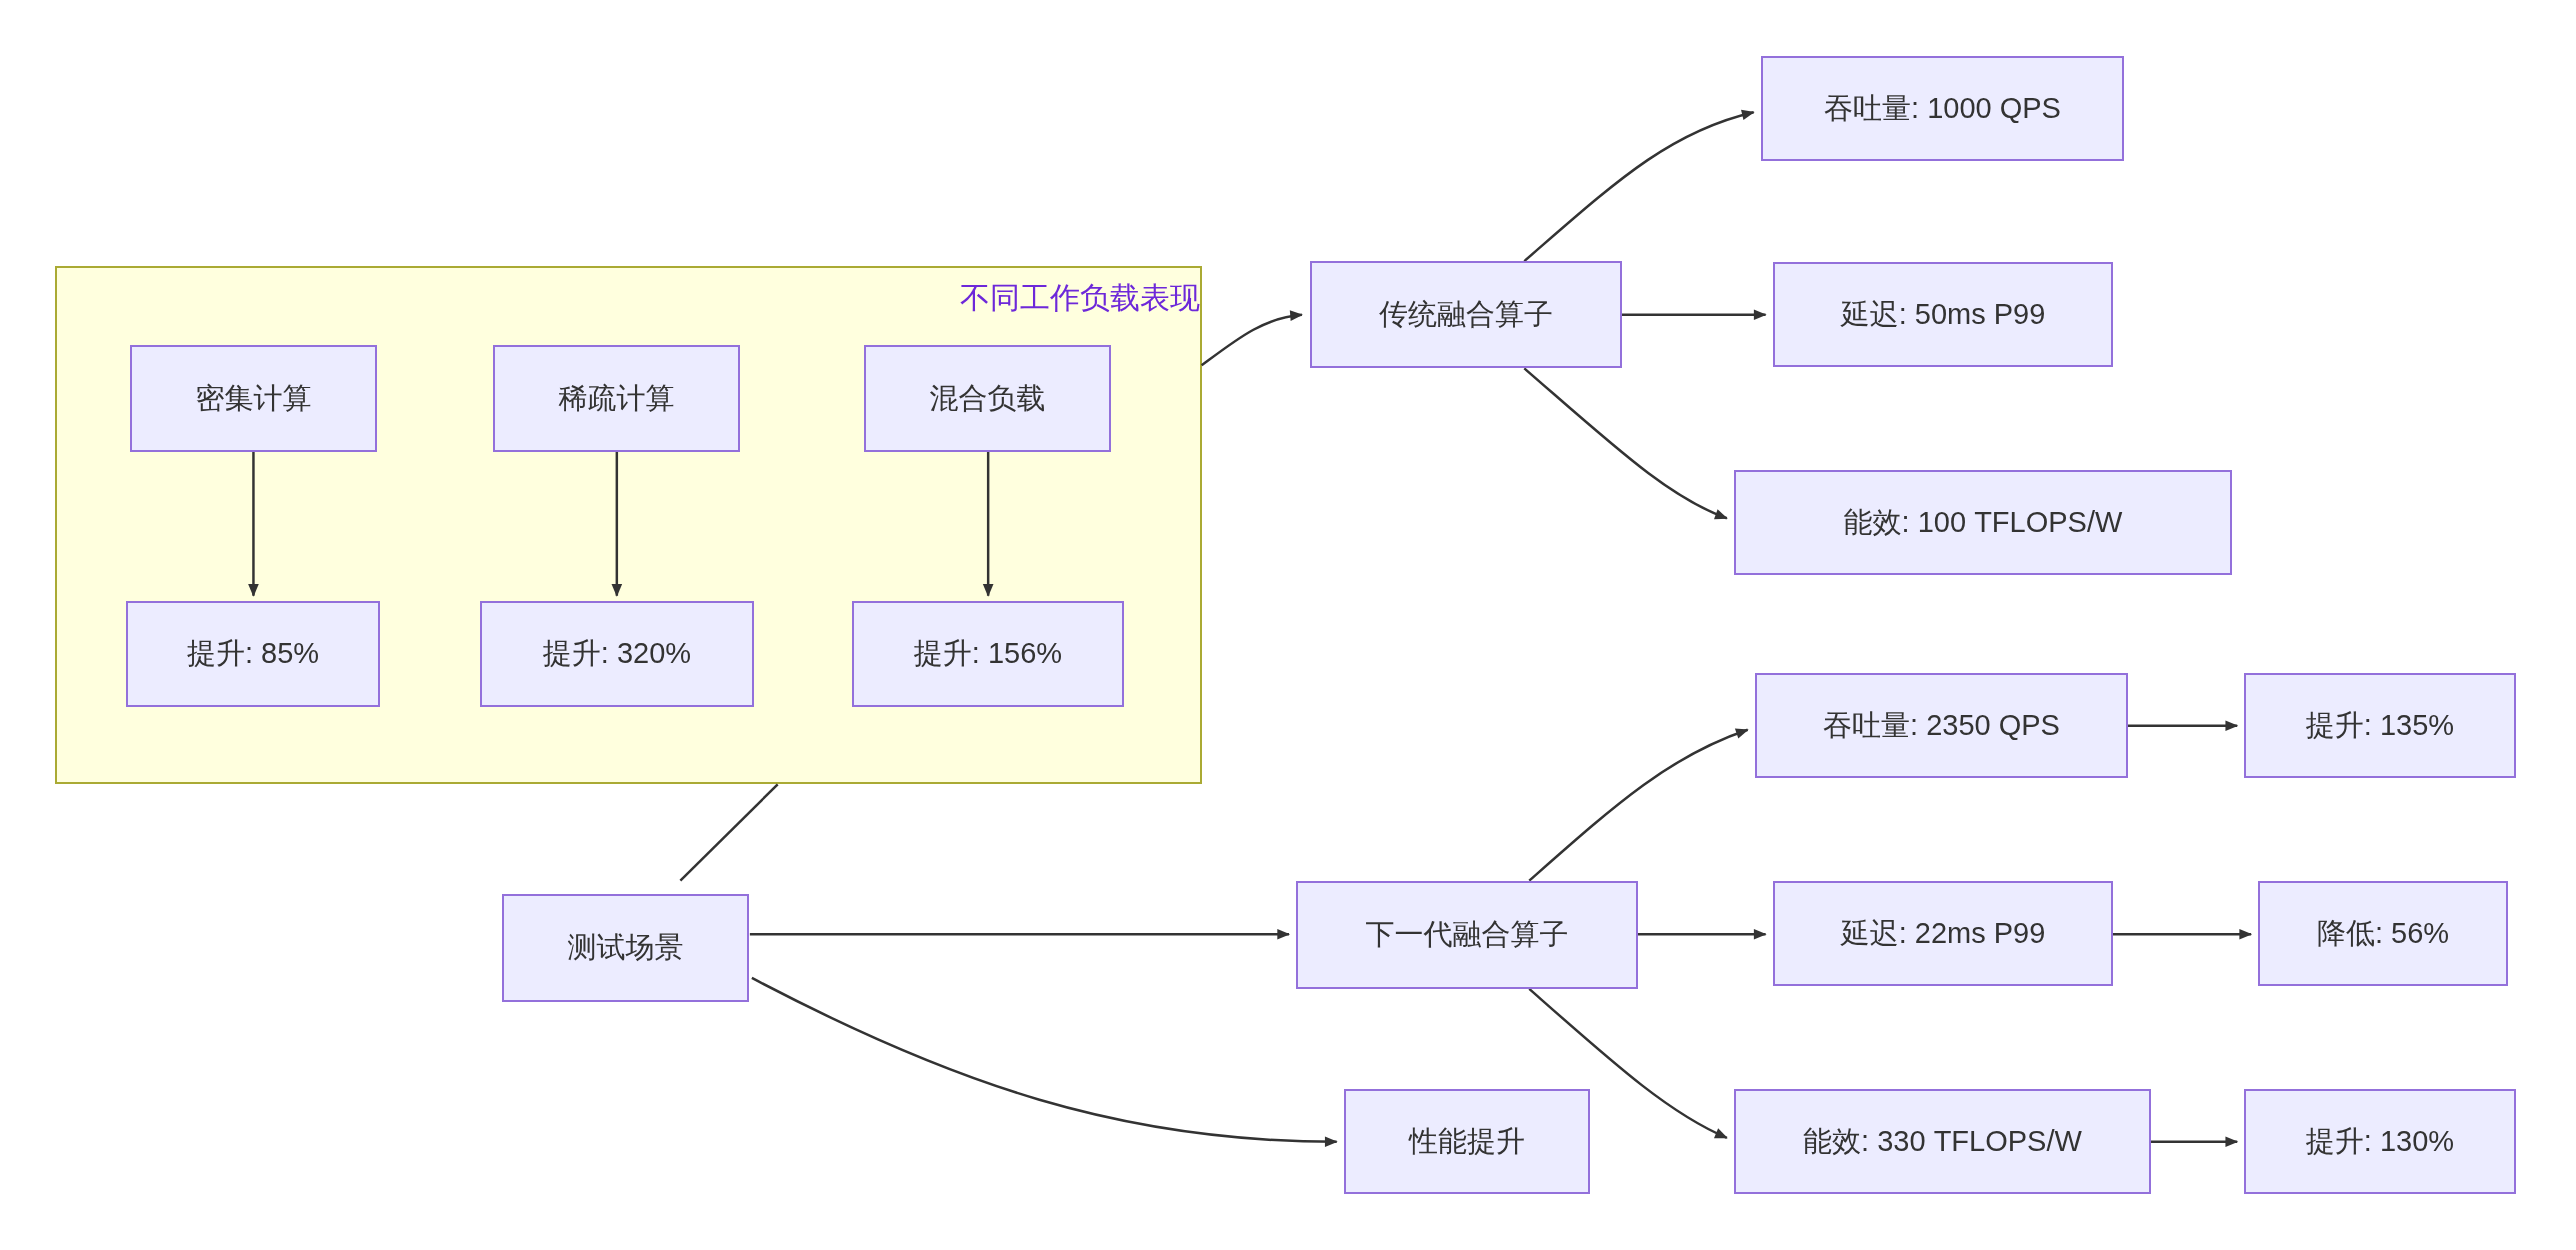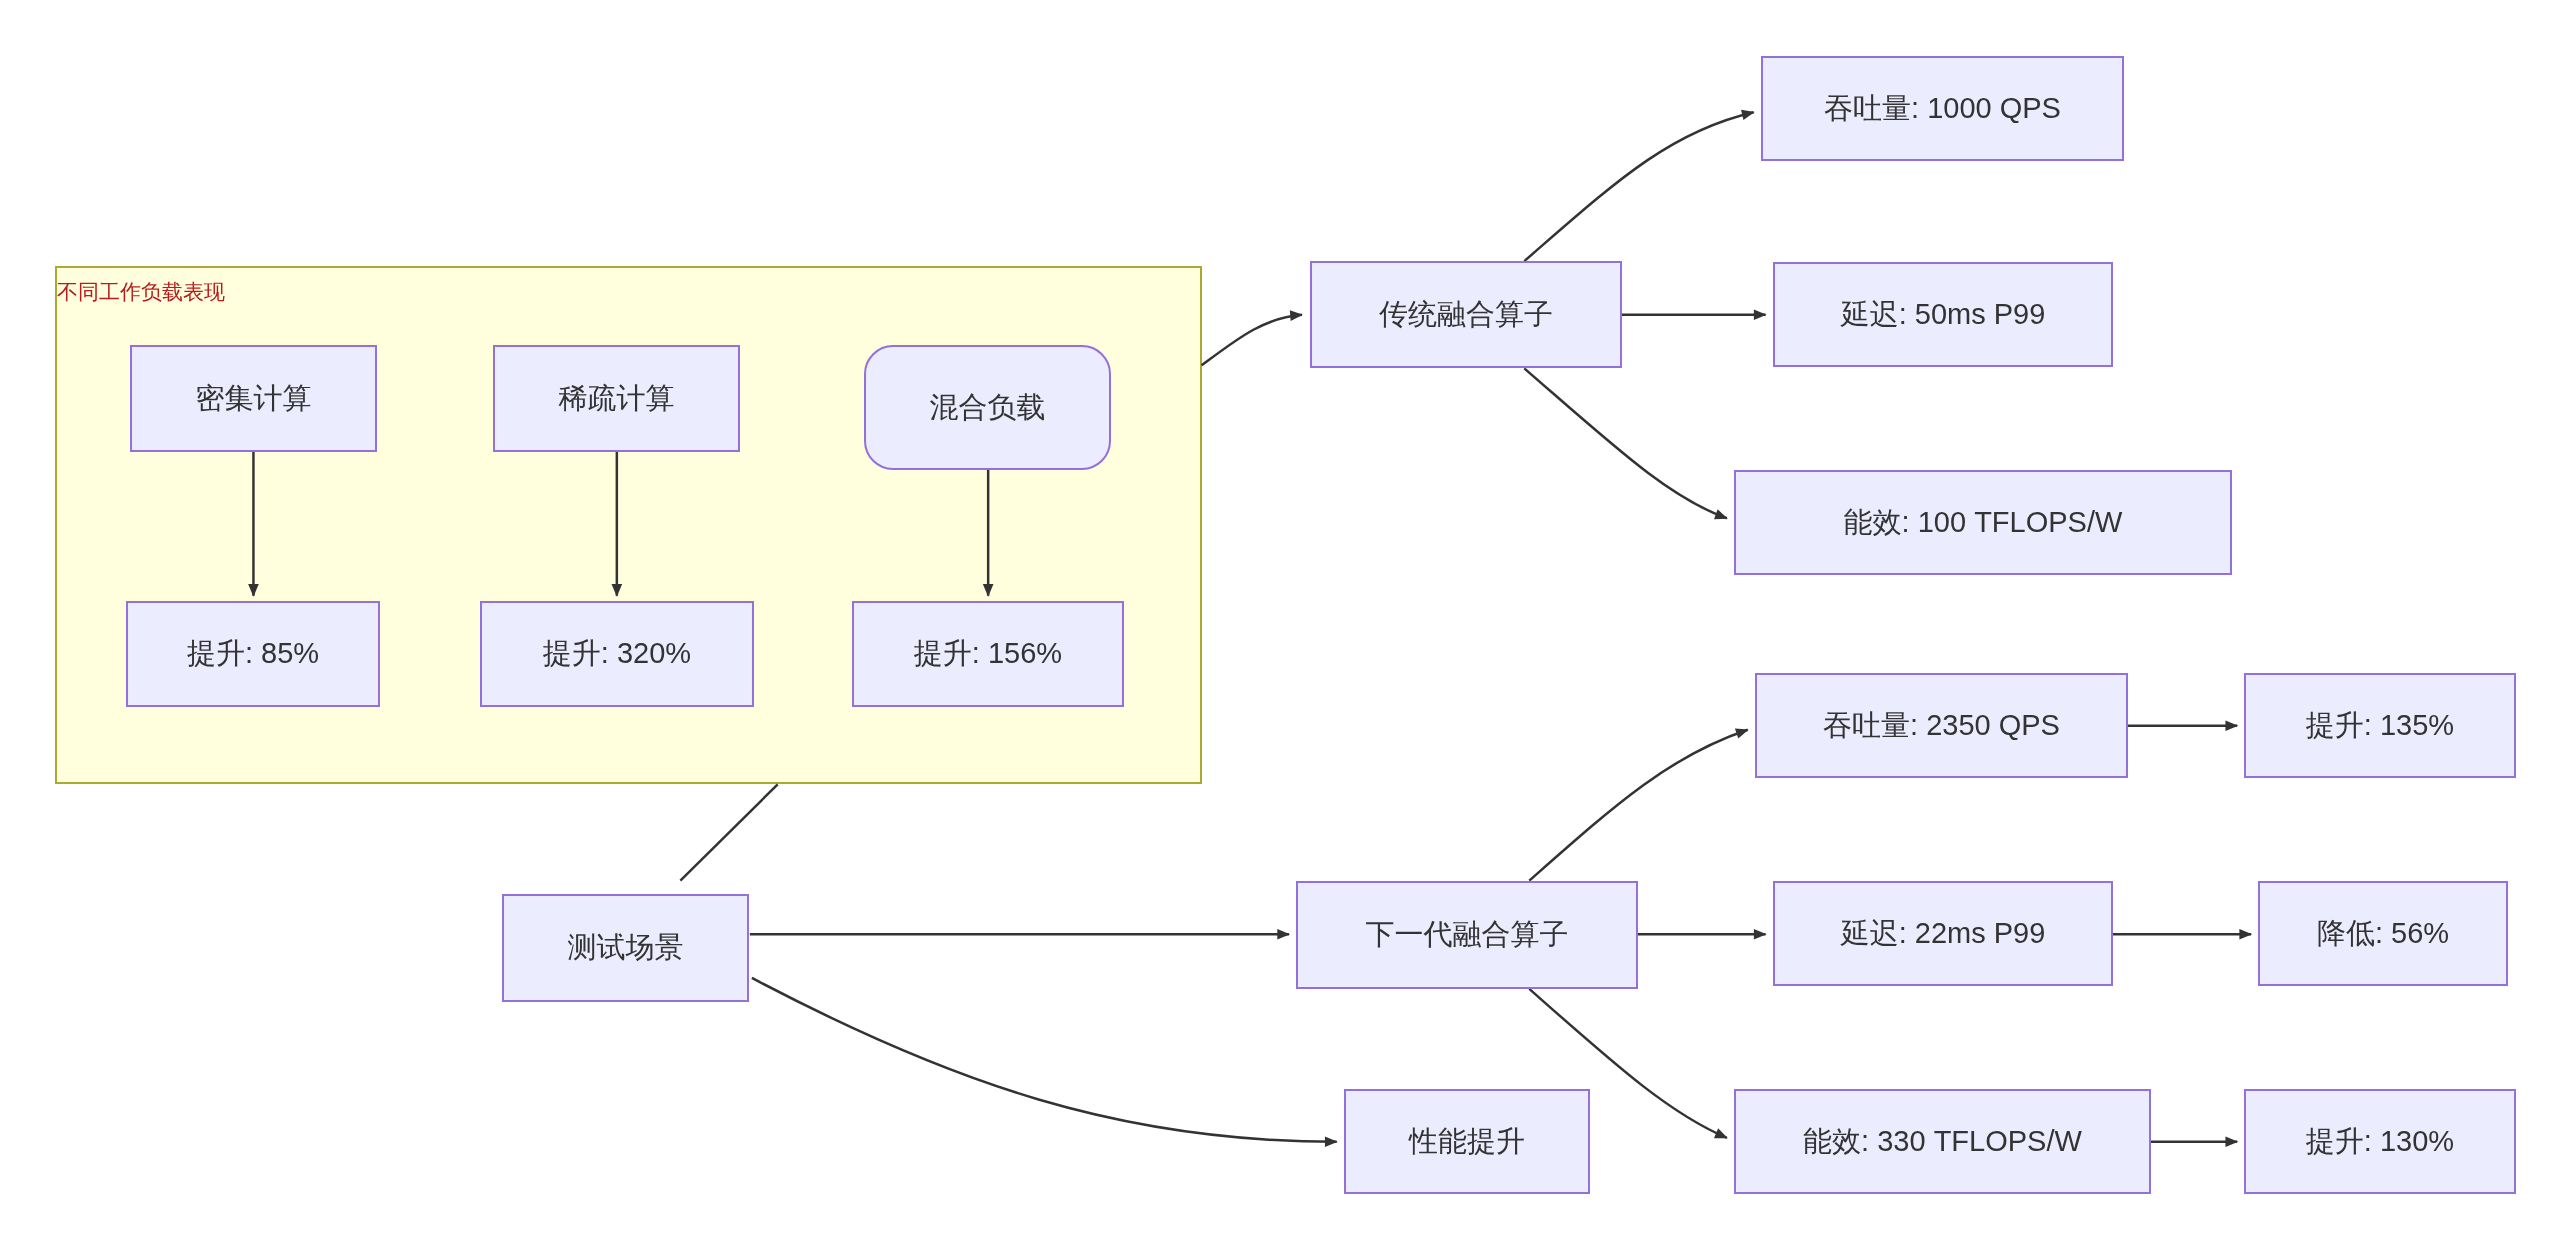--- a/index.html
+++ b/index.html
@@ -30,23 +30,23 @@
     position: absolute;
     background: #FFFFDE;
     border: 2.5px solid #AAAA33;
     box-sizing: border-box;
   }
   .cluster-title {
     position: absolute;
     top: 10px;
     left: 0;
     width: 100%;
-    text-align: left;
-    font-size: 21px;
-    color: #b91c1c;
+    text-align: right;
+    font-size: 30px;
+    color: #6d28d9;
   }
   .node {
     position: absolute;
     background: #ECECFF;
     border: 2px solid #9370DB;
     box-sizing: border-box;
     display: flex;
     align-items: center;
     justify-content: center;
     font-size: 29px;
@@ -86,21 +86,21 @@
     <path class="edge" d="M2127,941 L2267,941" marker-end="url(#arrow)"></path>
     <path class="edge" d="M2166,1150 L2253,1150" marker-end="url(#arrow)"></path>
   </svg>
 
   <div class="node" style="left:130px; top:345px; width:247px; height:107px;">
       <span>密集计算</span>
     </div>
   <div class="node" style="left:493px; top:345px; width:247px; height:107px;">
       <span>稀疏计算</span>
     </div>
-  <div class="node" style="left:864px; top:345px; width:247px; height:125px;border-radius:29px;">
+  <div class="node" style="left:864px; top:345px; width:247px; height:107px;">
       <span>混合负载</span>
     </div>
   <div class="node" style="left:126px; top:601px; width:254px; height:106px;">
       <span>提升: 85%</span>
     </div>
   <div class="node" style="left:480px; top:601px; width:274px; height:106px;">
       <span>提升: 320%</span>
     </div>
   <div class="node" style="left:852px; top:601px; width:272px; height:106px;">
       <span>提升: 156%</span>

